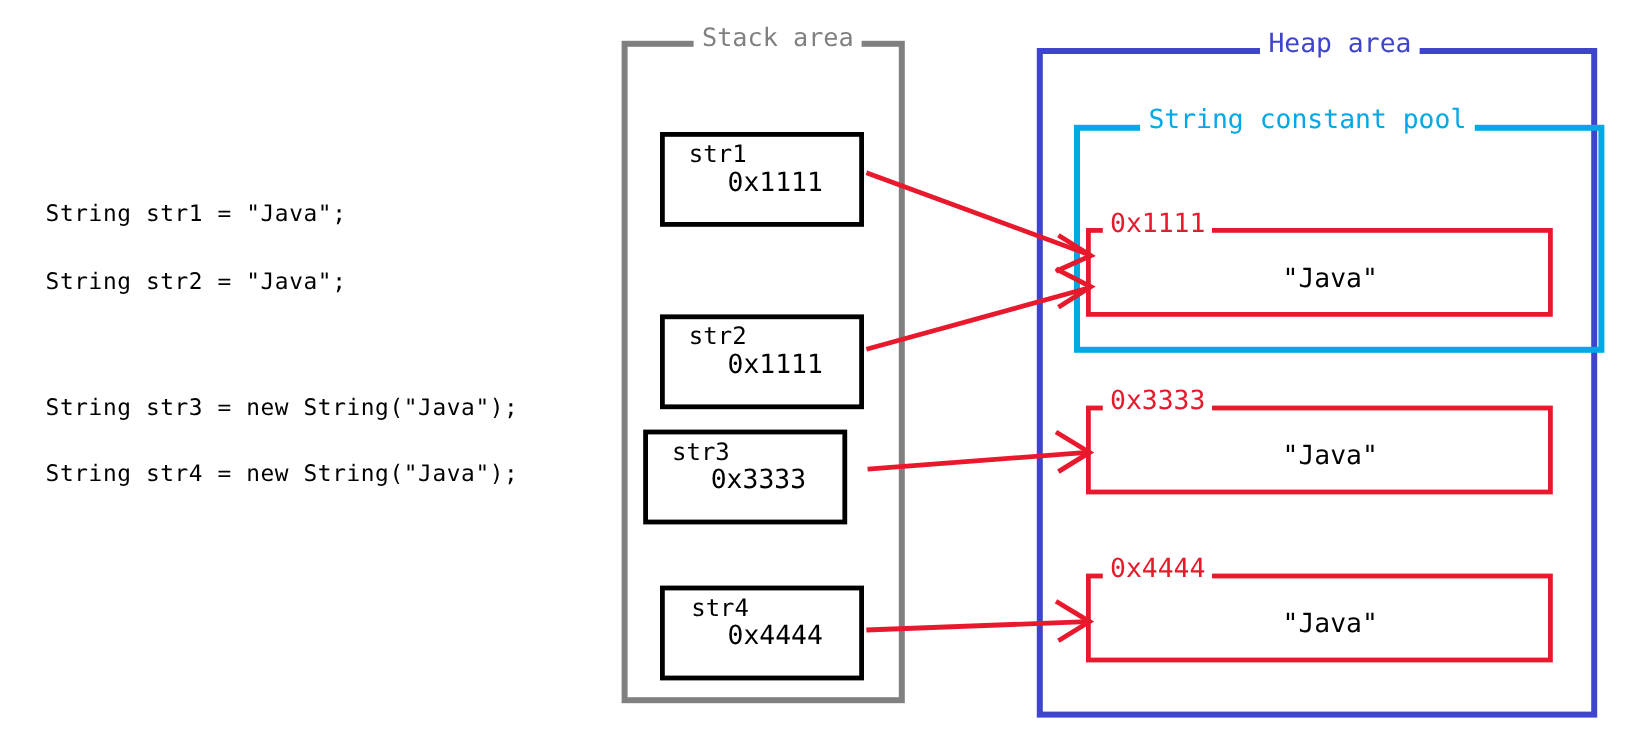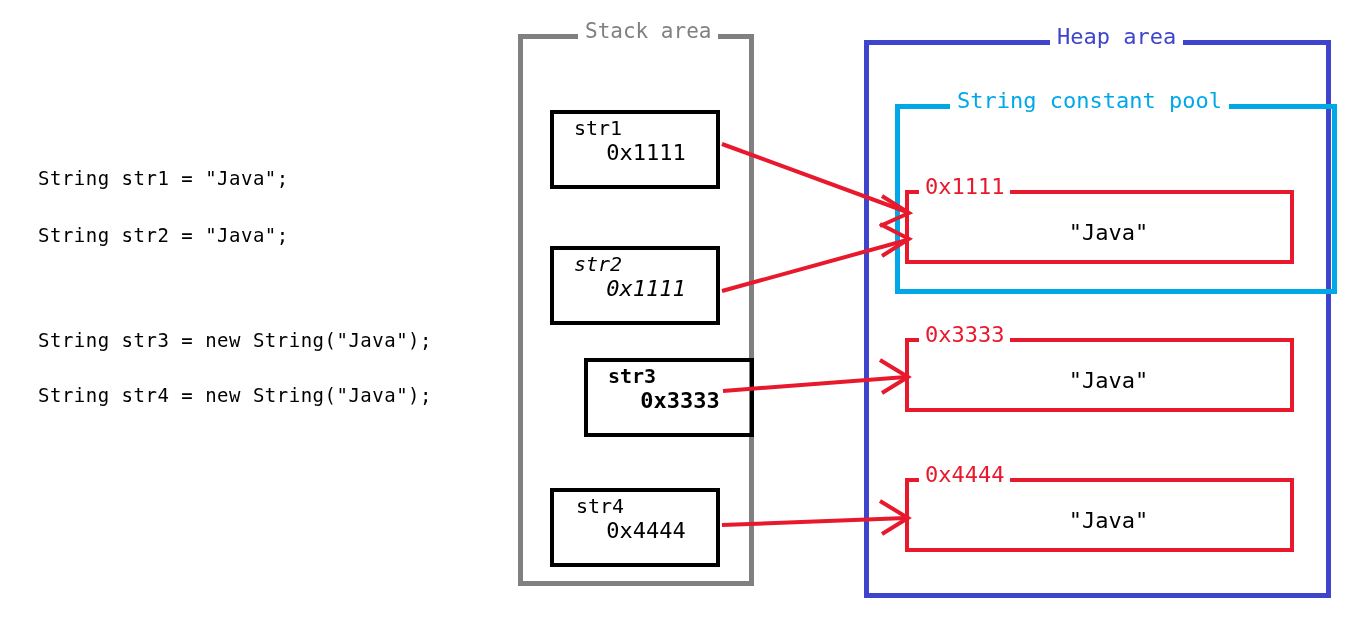--- a/index.html
+++ b/index.html
@@ -59,22 +59,22 @@
   .stack-box{width:170px;height:79px;}
   .stack-box > .fs-border{border-width:4px;border-color:#000000;}
   .stack-box > .fs-legend{
     left:18px;top:-12px;font-size:20px;color:#000000;padding:0 6px;margin-top:20px;
   }
   .stack-box > .fs-body{
     top:18px;height:48px;font-size:22px;color:#000000;
     justify-content:center;padding-left:22px;box-sizing:border-box;
   }
   #box-str1{left:550px;top:110px;}
-  #box-str2{left:550px;top:246px;font-style:italic;}
-  #box-str3{left:584px;top:358px;font-weight:bold;}
+  #box-str2{left:550px;top:262px;}
+  #box-str3{left:536px;top:358px;}
   #box-str4{left:550px;top:488px;}
   #box-str4 > .fs-legend{left:20px;text-align:center;}
 
   
   .heap-box{width:389px;height:74px;}
   .heap-box > .fs-border{border-width:4px;border-color:#e8192c;}
   .heap-box > .fs-legend{
     left:14px;top:-14px;font-size:22px;color:#e8192c;padding:0 6px;
   }
   .heap-box > .fs-body{

